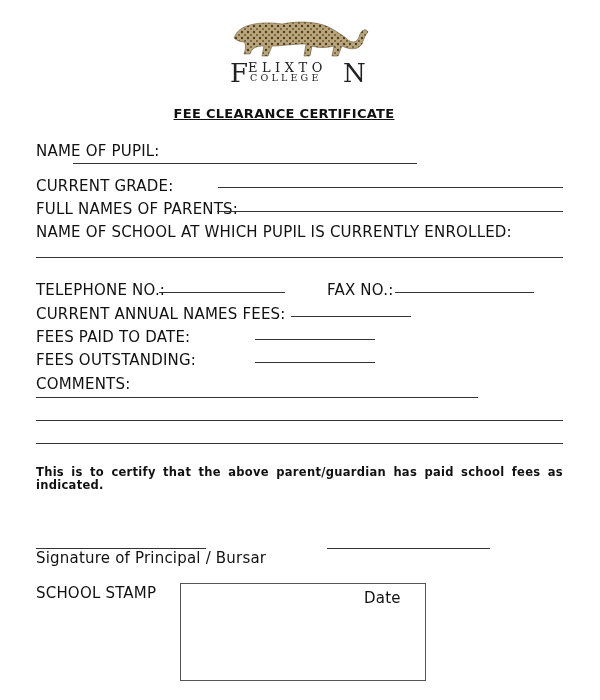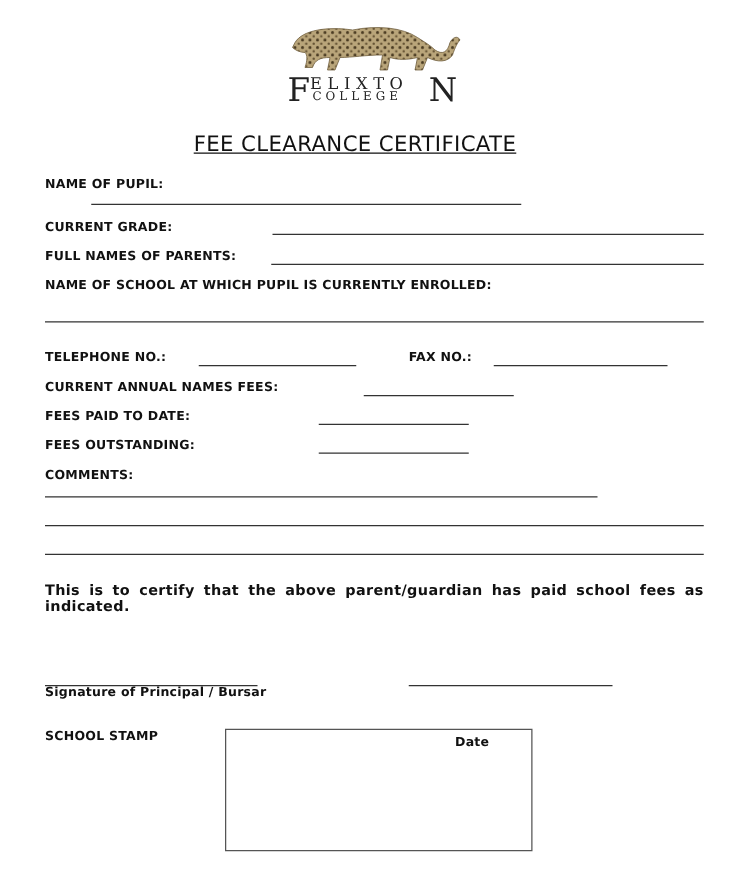--- a/index.html
+++ b/index.html
@@ -1,25 +1,25 @@
 <!DOCTYPE html>
 <html><head>
   <meta charset="utf-8">
   <style>
     html, body { margin: 0; padding: 0; background: #ffffff; }
     body { width: 600px; height: 700px; position: relative; overflow: hidden;
            font-family: "DejaVu Sans", sans-serif; color: #111; }
-    .lbl { position: absolute; font-weight: bold; font-size: 10px; letter-spacing: 0.2px; white-space: nowrap; }
+    .lbl { position: absolute; font-weight: normal; font-size: 15px; letter-spacing: 0.2px; white-space: nowrap; }
     .line { position: absolute; height: 0; border-top: 1.3px solid #333; }
     .logo { position: absolute; left: 222px; top: 12px; width: 160px; height: 78px; }
     .brand { position: absolute; left: 230px; top: 58px; width: 140px; font-family: "DejaVu Serif", serif; color: #222; }
     .brand .big { position: absolute; font-size: 26px; line-height: 26px; }
     .brand .top { position: absolute; left: 18px; top: 2px; font-size: 13px; letter-spacing: 4.5px; }
     .brand .bot { position: absolute; left: 20px; top: 14px; font-size: 9.5px; letter-spacing: 3.2px; }
-    .title { position: absolute; left: 0; width: 568px; top: 106px; text-align: center; font-weight: normal; font-size: 17px; }
+    .title { position: absolute; left: 0; width: 568px; top: 106px; text-align: center; font-weight: bold; font-size: 13px; }
     .title span { text-decoration: underline; letter-spacing: 0.3px; }
     .cert { position: absolute; left: 36px; top: 466px; width: 527px; font-weight: bold; font-size: 11.5px; line-height: 13px; text-align: justify; text-align-last: left; letter-spacing: 0.3px; word-spacing: 2px; }
     .stamp-box { position: absolute; left: 180px; top: 583px; width: 244px; height: 96px; border: 1.3px solid #555; }
   </style>
 </head>
 <body>
 
 <div class="logo">
   <svg width="160" height="50" viewBox="0 0 160 50" style="position:absolute;left:0;top:0;">
     <defs>

